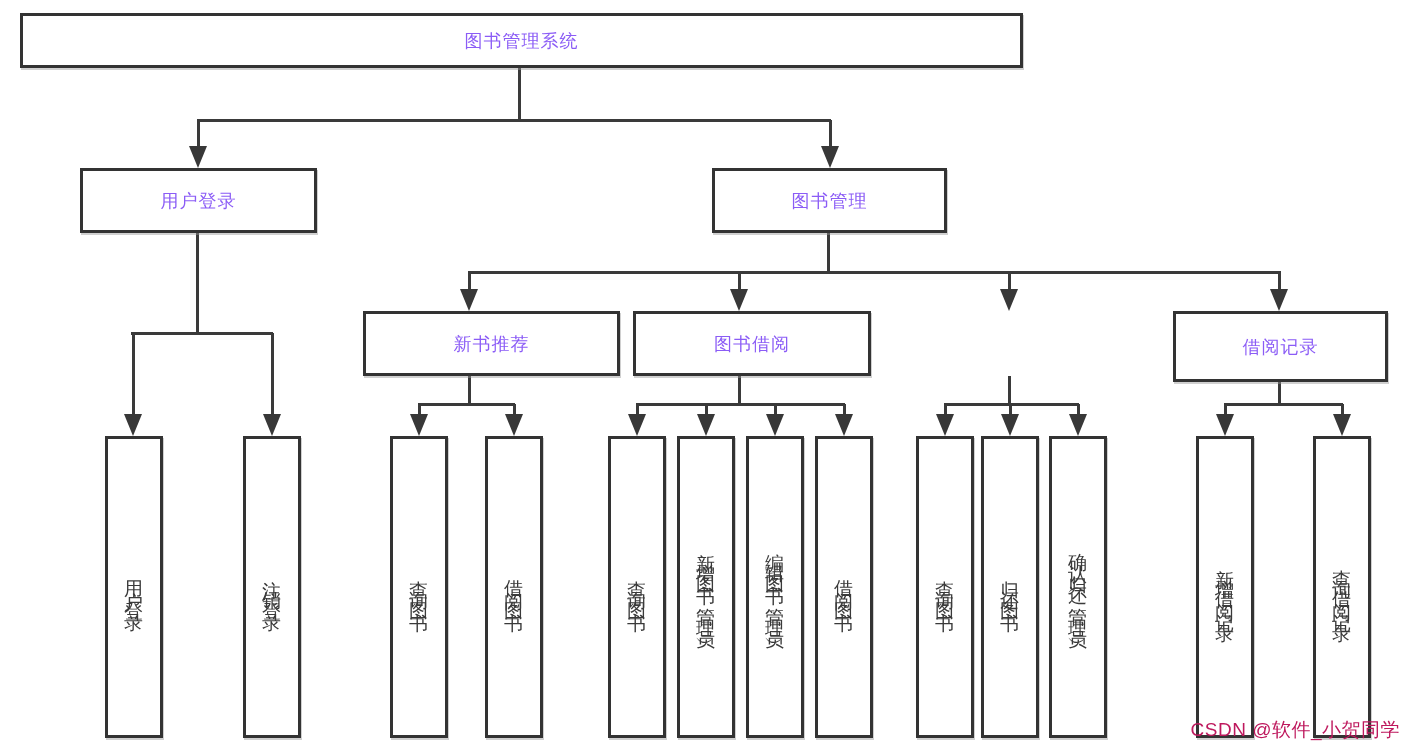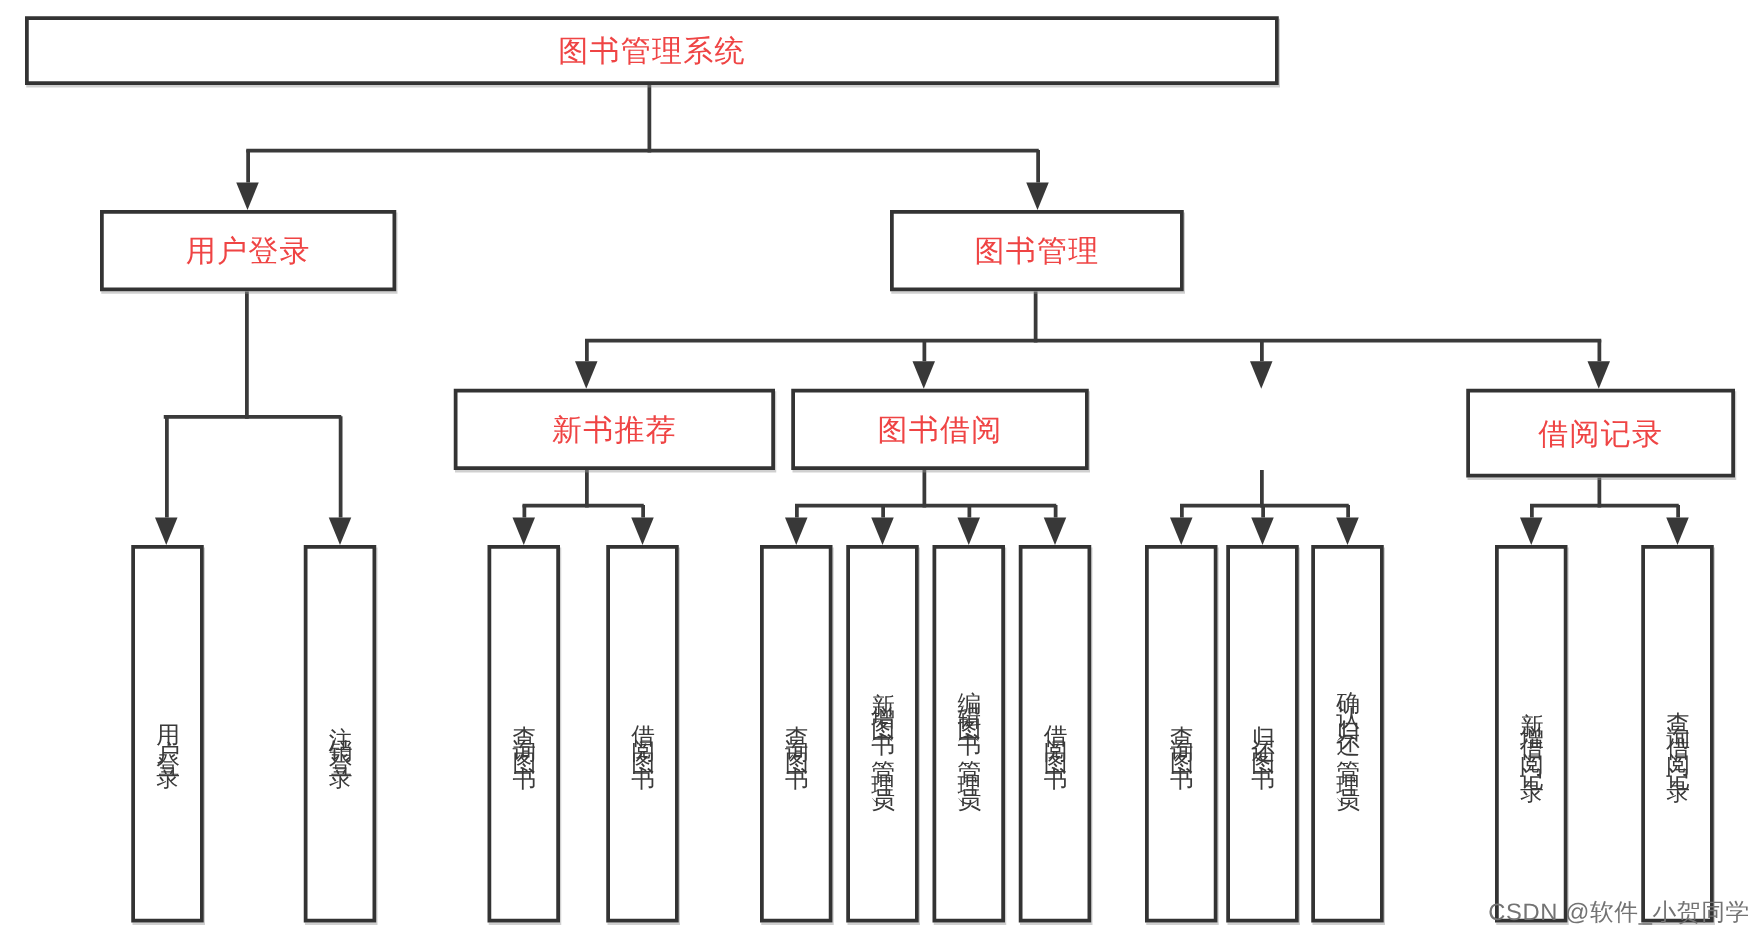--- a/index.html
+++ b/index.html
@@ -17,22 +17,22 @@
     box-sizing: border-box;
     background: #ffffff;
     border: 3px solid #333333;
     box-shadow: 1px 2px 0 rgba(150,150,150,0.45);
     display: flex;
     align-items: center;
     justify-content: center;
     z-index: 2;
   }
   .hbox .label {
-    font-size: 24px;
-    color: #ef4444;
+    font-size: 18px;
+    color: #8b5cf6;
     letter-spacing: 1px;
     white-space: nowrap;
   }
   .vbox {
     position: absolute;
     box-sizing: border-box;
     top: 436px;
     width: 58px;
     height: 302px;
     background: #ffffff;
@@ -71,21 +71,21 @@
     border-right: 9px solid transparent;
     border-top: 22px solid #383838;
   }
   
   .watermark {
     position: absolute;
     right: 5px;
     bottom: 4px;
     font-size: 19px;
     letter-spacing: 0.5px;
-    color: #737373;
+    color: #be185d;
     z-index: 5;
     white-space: nowrap;
   }
 </style>
 </head>
 <body>
 
 <div class="canvas">
 
   <div class="hbox" style="left:20px; top:13px; width:1003px; height:55px;">

